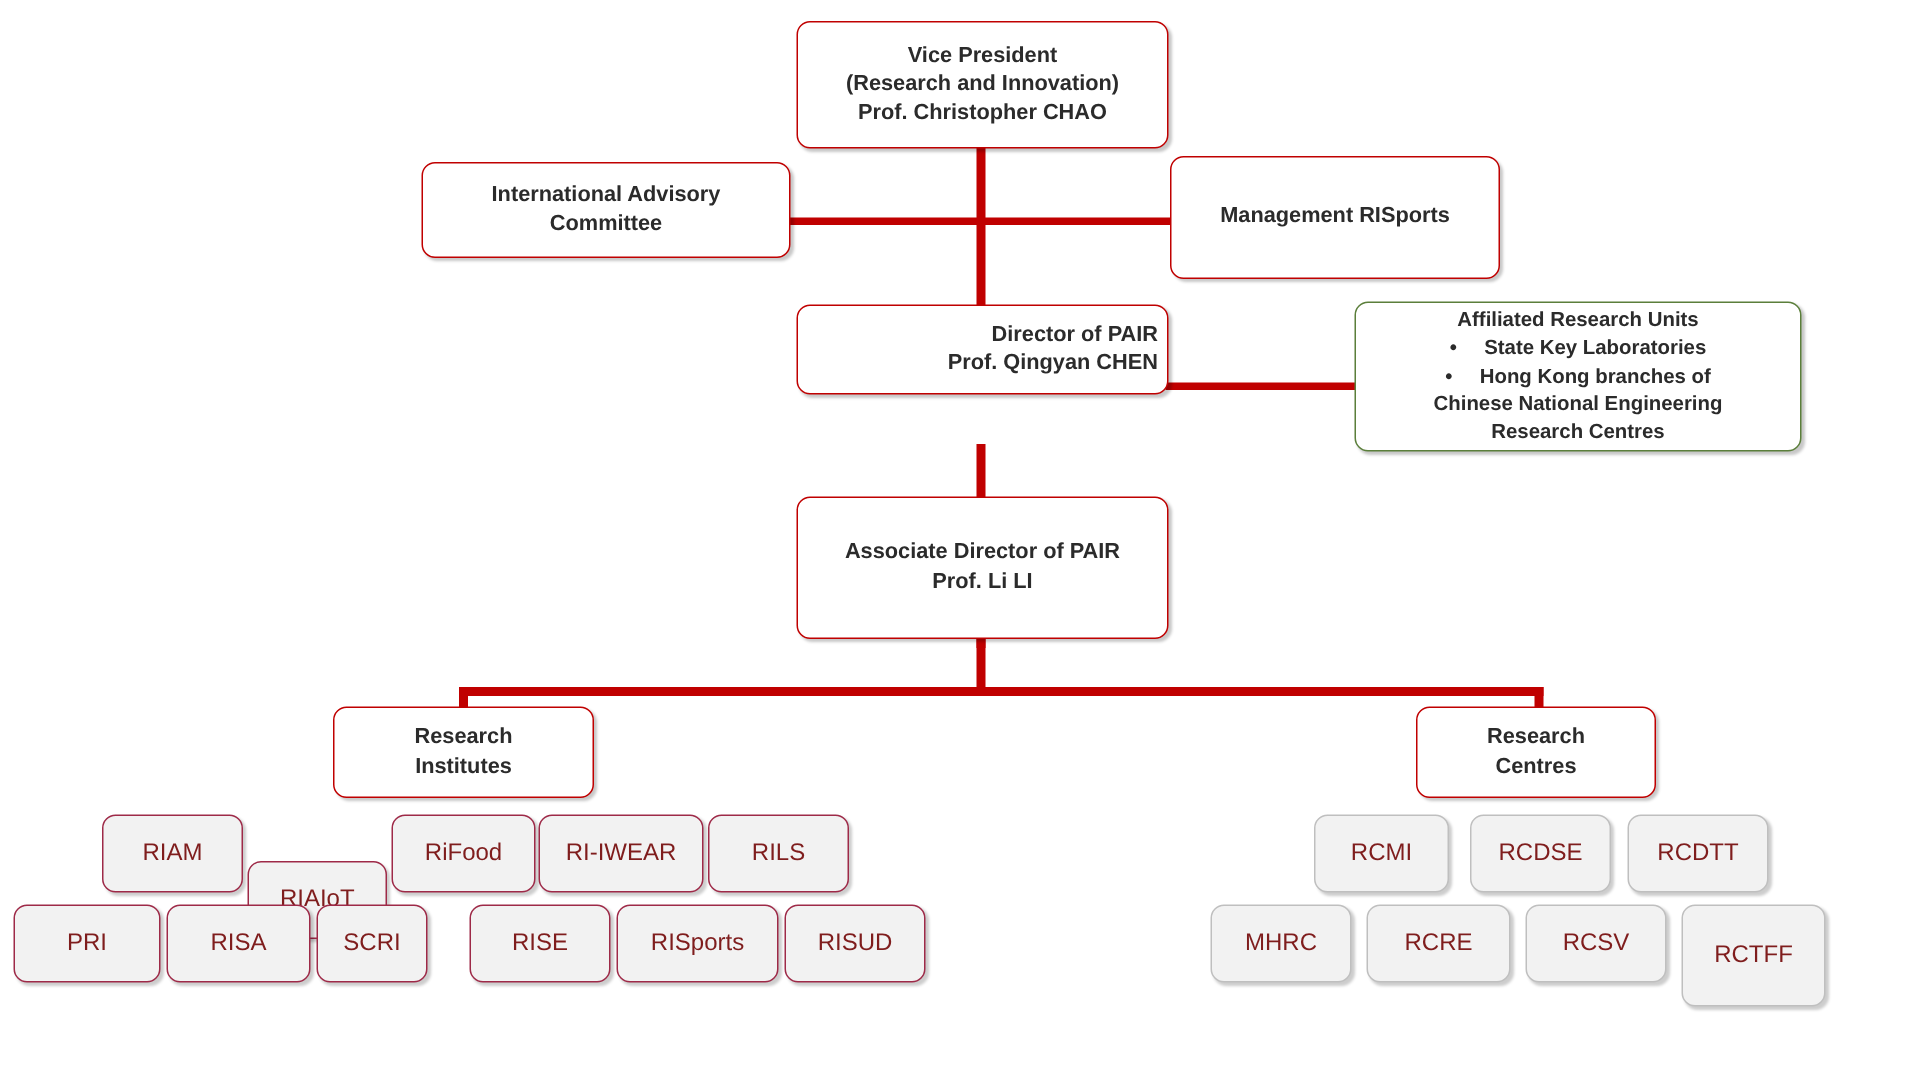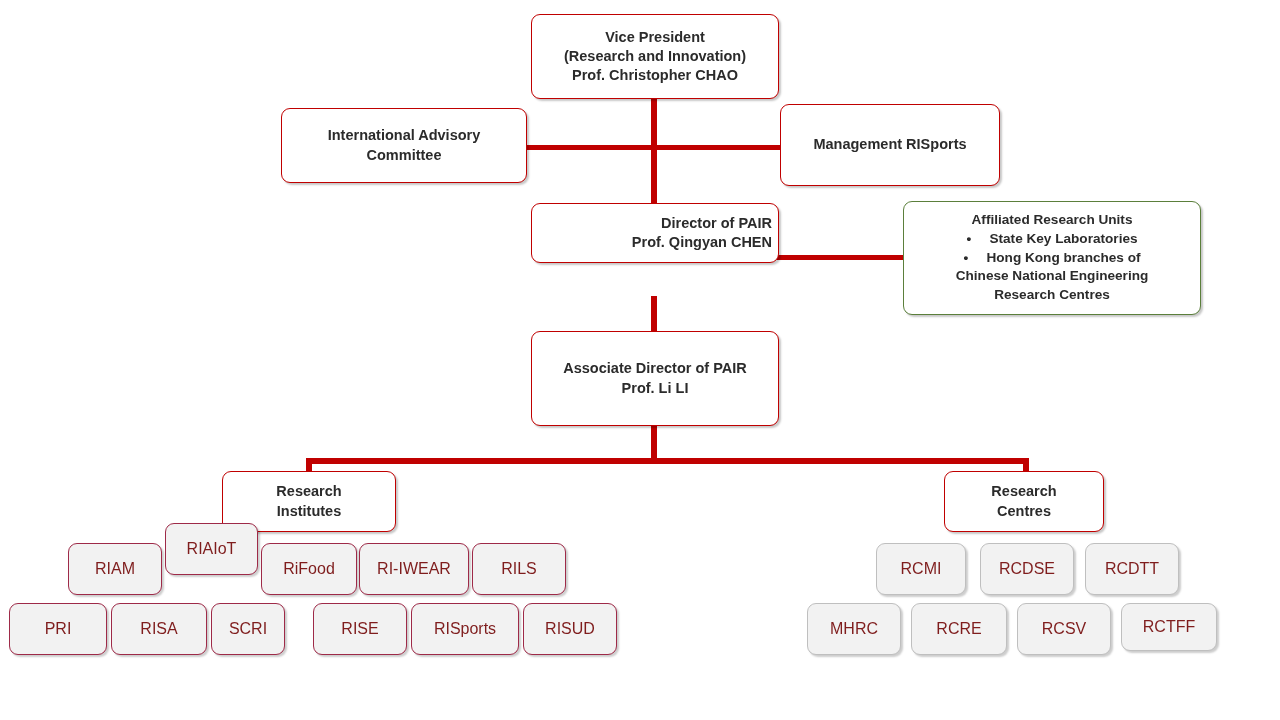--- a/index.html
+++ b/index.html
@@ -110,41 +110,41 @@
   <div class="line" style="left:1023px; top:458px; width:6px; height:15px;"></div>
 
   <div class="node" style="left:531px; top:14px; width:248px; height:85px;">
     <span class="lines">
       <span class="ln">Vice President</span>
       <span class="ln">(Research and Innovation)</span>
       <span class="ln">Prof. Christopher CHAO</span>
     </span>
   </div>
 
-  <div class="node" style="left:281px; top:108px; width:246px; height:75px;">
+  <div class="node" style="left:281px; top:108px; width:246px; height:64px;">
     <span class="lines">
       <span class="ln">International Advisory</span>
       <span class="ln">Committee</span>
     </span>
   </div>
 
   <div class="node" style="left:780px; top:104px; width:220px; height:82px;">
     <span class="lines">
       <span class="ln">Management RISports</span>
     </span>
   </div>
 
   <div class="node" style="left:531px; top:203px; width:248px; height:60px;text-align:right;">
     <span class="lines">
       <span class="ln">Director of PAIR</span>
       <span class="ln">Prof. Qingyan CHEN</span>
     </span>
   </div>
 
-  <div class="node green" style="left:903px; top:201px; width:298px; height:114px;">
+  <div class="node green" style="left:903px; top:201px; width:298px; height:100px;">
     <span class="lines">
       <span class="ln">Affiliated Research Units</span>
       <span class="bullet-row">
         <span class="dot">•</span><span class="gap"></span><span>State Key Laboratories</span>
       </span>
       <span class="bullet-row">
         <span class="dot">•</span><span class="gap"></span><span>Hong Kong branches of</span>
       </span>
       <span class="ln">Chinese National Engineering</span>
       <span class="ln">Research Centres</span>
@@ -169,21 +169,21 @@
     <span class="lines">
       <span class="ln">Research</span>
       <span class="ln">Centres</span>
     </span>
   </div>
 
   <div id="chip-layer">
       <div class="chip inst" style="left: 68px; top: 543px; width: 94px; height: 52px;">
         <span>RIAM</span>
       </div>
-      <div class="chip inst" style="left: 165px; top: 523px; width: 93px; height: 52px;">
+      <div class="chip inst" style="left: 165px; top: 574px; width: 93px; height: 52px;">
         <span>RIAIoT</span>
       </div>
       <div class="chip inst" style="left: 261px; top: 543px; width: 96px; height: 52px;">
         <span>RiFood</span>
       </div>
       <div class="chip inst" style="left: 359px; top: 543px; width: 110px; height: 52px;">
         <span>RI-IWEAR</span>
       </div>
       <div class="chip inst" style="left: 472px; top: 543px; width: 94px; height: 52px;">
         <span>RILS</span>
@@ -217,18 +217,18 @@
       </div>
       <div class="chip ctr" style="left: 807px; top: 603px; width: 94px; height: 52px;">
         <span>MHRC</span>
       </div>
       <div class="chip ctr" style="left: 911px; top: 603px; width: 96px; height: 52px;">
         <span>RCRE</span>
       </div>
       <div class="chip ctr" style="left: 1017px; top: 603px; width: 94px; height: 52px;">
         <span>RCSV</span>
       </div>
-      <div class="chip ctr" style="left: 1121px; top: 603px; width: 96px; height: 48px;">
+      <div class="chip ctr" style="left: 1121px; top: 603px; width: 96px; height: 68px;">
         <span>RCTFF</span>
       </div>
     </div>
 
 </div>
 
 </body></html>

